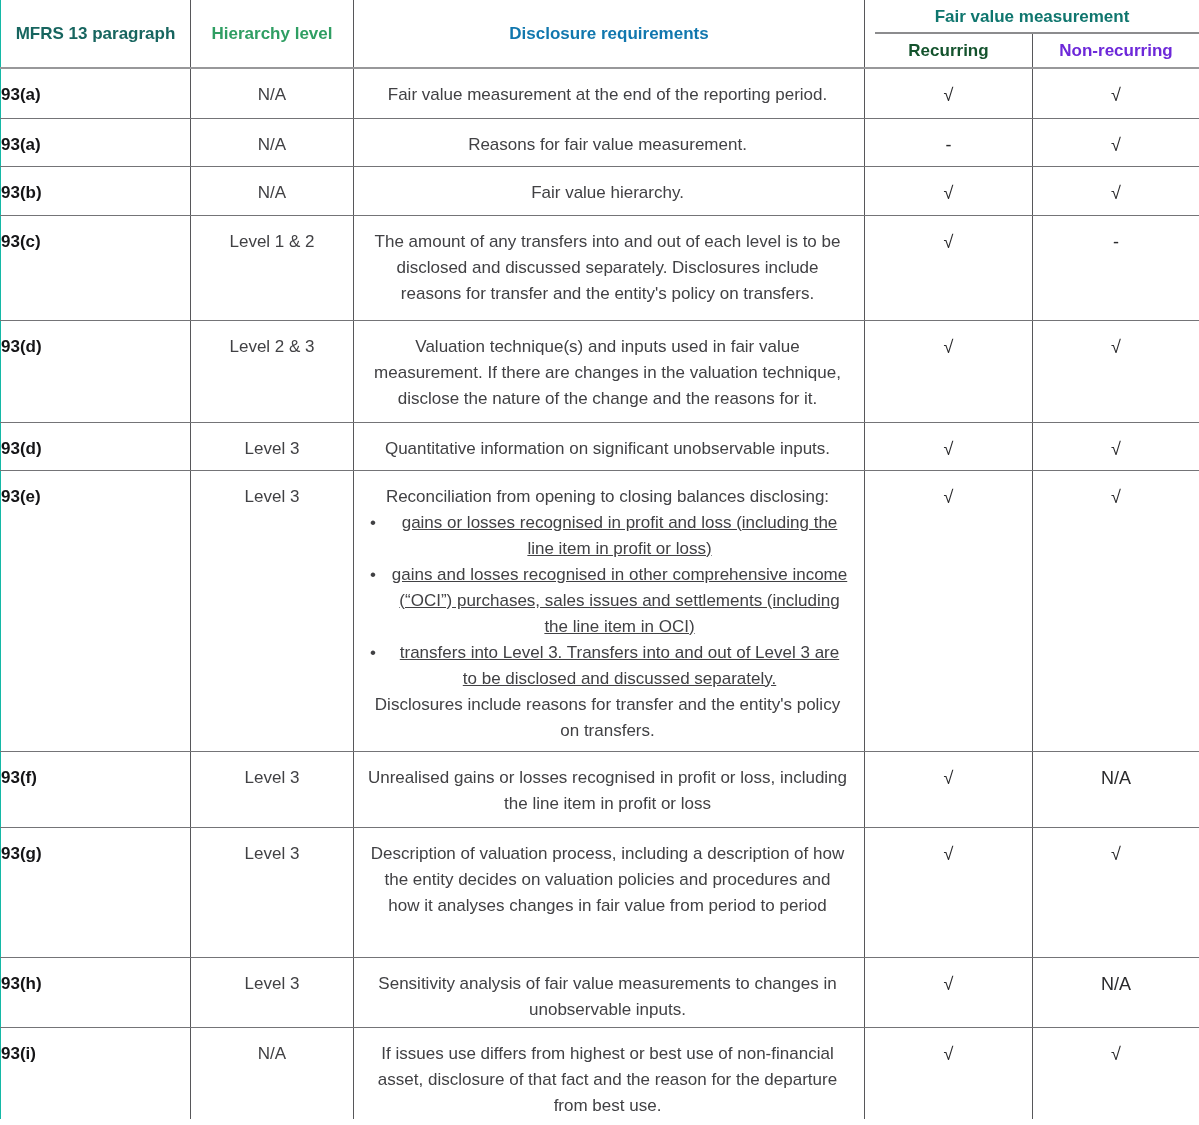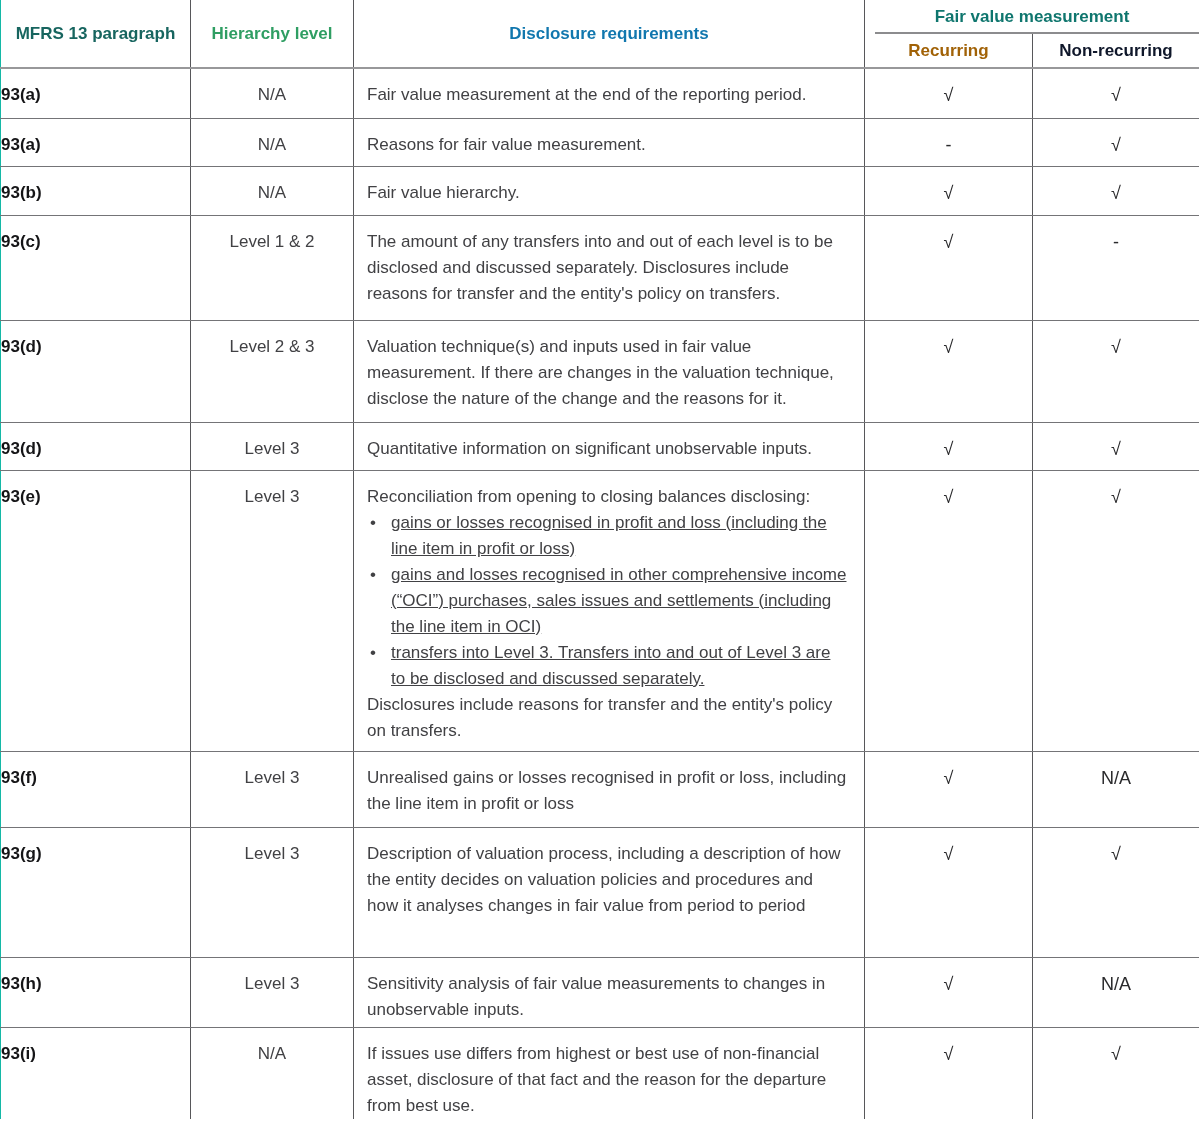--- a/index.html
+++ b/index.html
@@ -42,43 +42,43 @@
     position: relative;
     margin-top: 36px;
   }
   th.h-fvm::after {
     content: "";
     position: absolute;
     left: 10px; right: 0; bottom: 0;
     height: 2px;
     background: #8c8c8e;
   }
-  th.h-rec    { color: #a16207; margin-left: 20px; }
-  th.h-nonrec { color: #0f172a; }
+  th.h-rec    { color: #14532d; margin-left: 20px; }
+  th.h-nonrec { color: #6d28d9; }
 
   tbody td {
     border-top: 1px solid #747477;
     border-bottom: 1px solid #747477;
     vertical-align: top;
     font-size: 17px;
     line-height: 26px;
   }
   tbody tr:last-child td { border-bottom: none; }
 
   td.c-para {
     font-weight: bold;
     color: #151517;
     padding-top: 13px;
   }
   td.c-hier {
     text-align: center;
     padding-top: 13px;
   }
   td.c-req {
-    text-align: left;
+    text-align: center;
     padding: 13px 16px 0 13px;
   }
   td.c-mark {
     text-align: center;
     padding-top: 13px;
     color: #2a2a2c;
     font-size: 18px;
   }
   ul.req-list { list-style: none; text-decoration: underline; }
   ul.req-list li {

